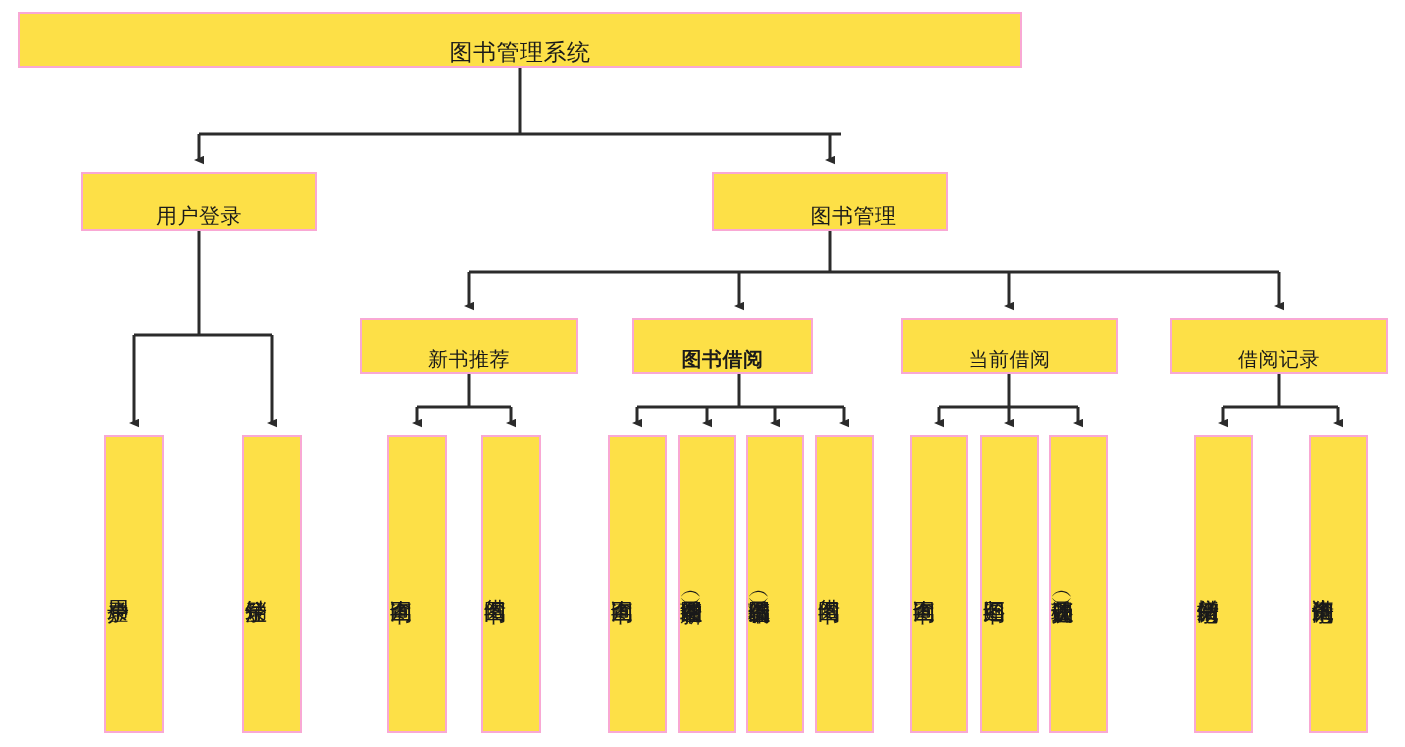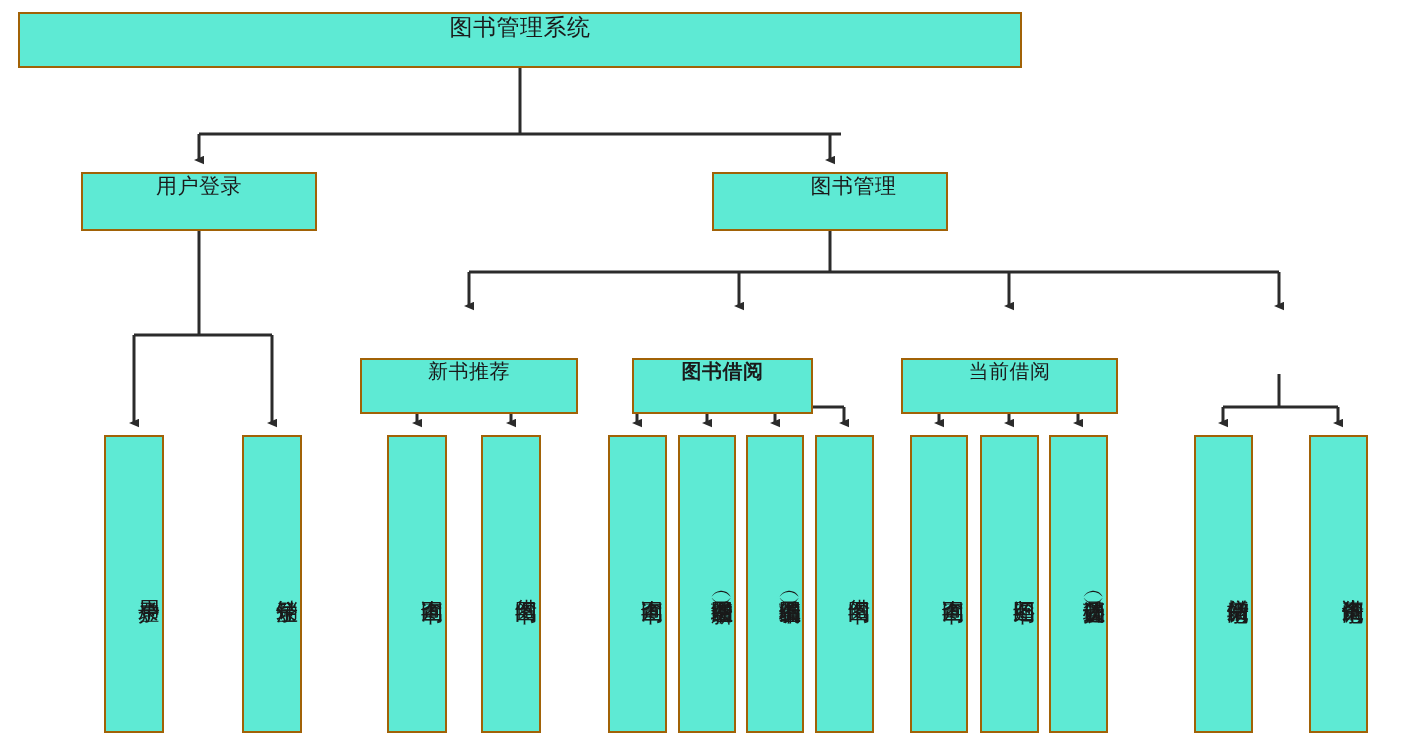--- a/index.html
+++ b/index.html
@@ -21,36 +21,36 @@
     position: absolute;
     left: 0;
     top: 0;
     width: 1405px;
     height: 747px;
     pointer-events: none;
   }
   .node {
     position: absolute;
     box-sizing: border-box;
-    border: 2px solid #a16207;
-    background: #5eead4;
+    border: 2px solid #f9a8d4;
+    background: #fde047;
     display: flex;
-    align-items: flex-start;
+    align-items: flex-end;
     justify-content: center;
     text-align: center;
     color: #1a1a1a;
     letter-spacing: 0.5px;
   }
   .node .lbl {
     display: block;
     line-height: 1.18;
   }
   .node-root { font-size: 23px; }
   .node-l1   { font-size: 21px; }
-  .node-l2   { font-size: 20px; margin-top: 40px; }
+  .node-l2   { font-size: 20px; }
   .node-leaf {
     font-size: 22px;
     writing-mode: vertical-rl;
     text-orientation: upright;
     padding: 4px 0;
   }
   .node-leaf .lbl {
     line-height: 1.14;
     letter-spacing: 1px;
   }
@@ -131,20 +131,23 @@
 
   <div class="node node-l2" style="left:360px; top:318px; width:218px; height:56px;">
     <span class="lbl">新书推荐</span>
   </div>
   <div class="node node-l2" style="left:632px; top:318px; width:181px; height:56px;font-weight:bold;">
     <span class="lbl">图书借阅</span>
   </div>
   <div class="node node-l2" style="left:901px; top:318px; width:217px; height:56px;">
     <span class="lbl">当前借阅</span>
   </div>
+  <div class="node node-l2" style="left:1170px; top:318px; width:218px; height:56px;">
+    <span class="lbl">借阅记录</span>
+  </div>
 
   <div class="node node-leaf" style="left:104px; top:435px; width:60px; height:298px;">
     <span class="lbl">用户登录</span>
   </div>
   <div class="node node-leaf" style="left:242px; top:435px; width:60px; height:298px;">
     <span class="lbl">注销登录</span>
   </div>
   <div class="node node-leaf" style="left:387px; top:435px; width:60px; height:298px;">
     <span class="lbl">查询图书</span>
   </div>

